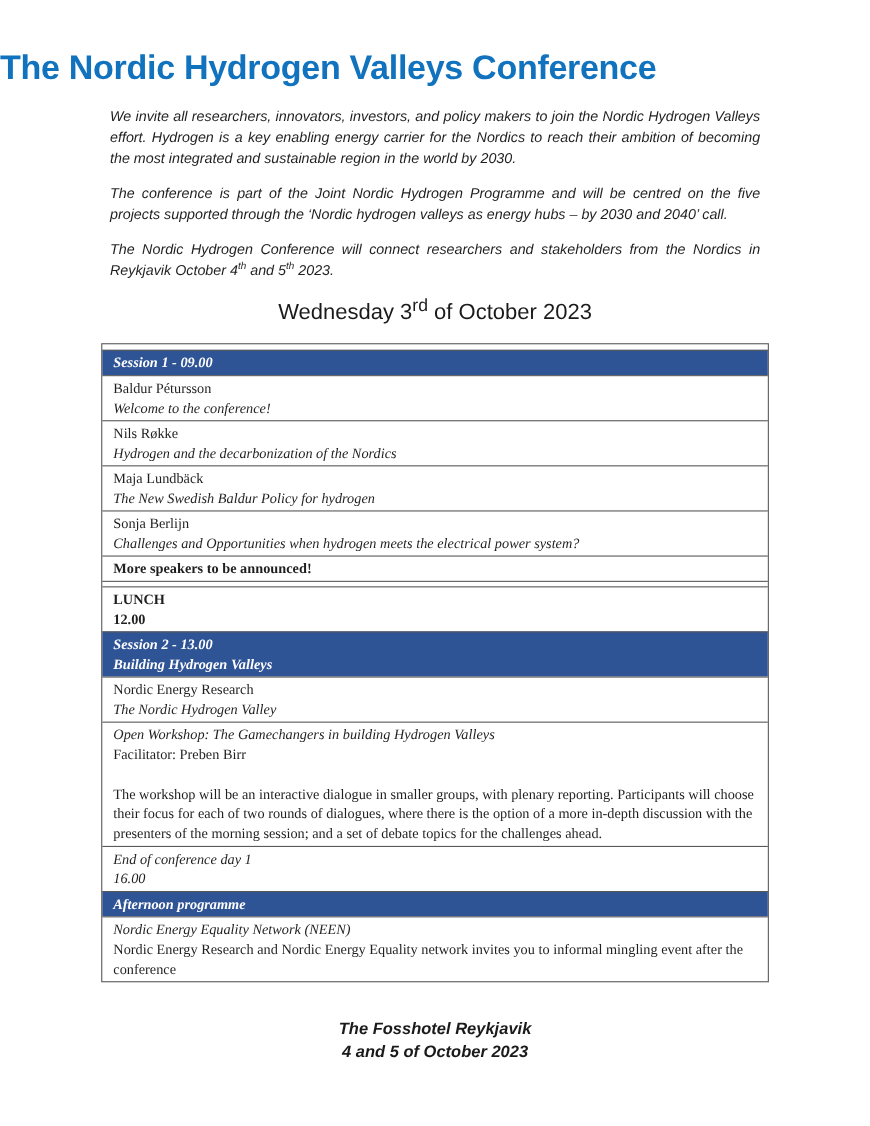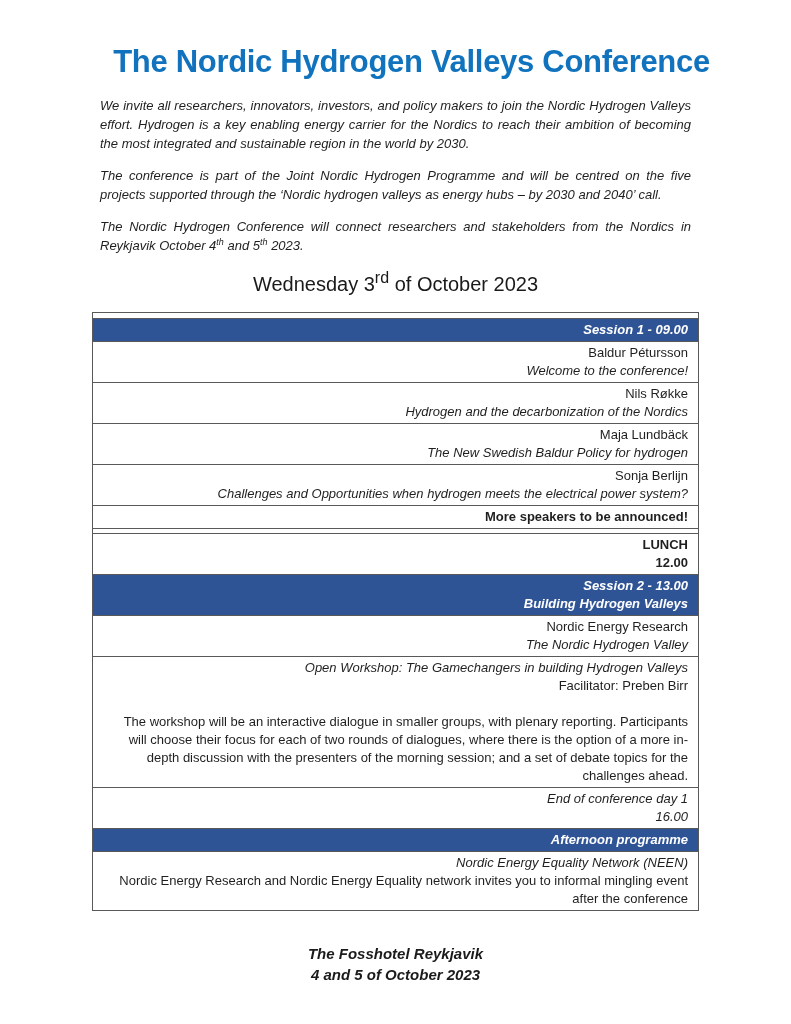--- a/index.html
+++ b/index.html
@@ -6,26 +6,25 @@
   html, body { background: #ffffff; }
   body {
     width: 791px; height: 1024px;
     margin: 0 auto;
     overflow: hidden;
     font-family: "Liberation Sans", "DejaVu Sans", sans-serif;
     color: var(--body-text, #1f1f1f);
   }
   .doc-title {
     margin-top: 44px;
-    text-align: center;
+    text-align: left;
     font-size: 31px;
     font-weight: bold;
     letter-spacing: -0.3px;
     color: var(--title-blue, #1173BE);
-    margin-left: 32px;
   }
   .intro-wrap { margin: 16px 100px 0 100px; }
   .intro-p {
     font-size: 13px;
     line-height: 19px;
     text-align: justify;
     margin-bottom: 13px;
     font-style: italic;
   }
   .intro-p sup { font-size: 9px; line-height: 0; }
@@ -36,21 +35,21 @@
     font-weight: normal;
     color: #1a1a1a;
   }
   .day-heading sup { font-size: 16px; line-height: 0; }
   .schedule {
     width: 607px;
     margin: 16px auto 0 auto;
     border: 1px solid var(--table-border, #595959);
     font-size: 13px;
   }
-  .trow { padding: 2px 10px; text-align: right; }
+  .trow { padding: 2px 10px; text-align: left; font-family: Liberation Serif, serif; }
   .trow + .trow { border-top: 1px solid var(--table-border, #595959); }
   .trow-spacer { height: 5px; padding: 0; }
   .trow-header {
     background: var(--session-header-bg, #2F5496);
     color: var(--session-header-text, #ffffff);
   }
   .tline { line-height: 18px; }
   .s-reg { font-style: normal; font-weight: normal; }
   .s-i   { font-style: italic; font-weight: normal; }
   .s-b   { font-style: normal; font-weight: bold; }

